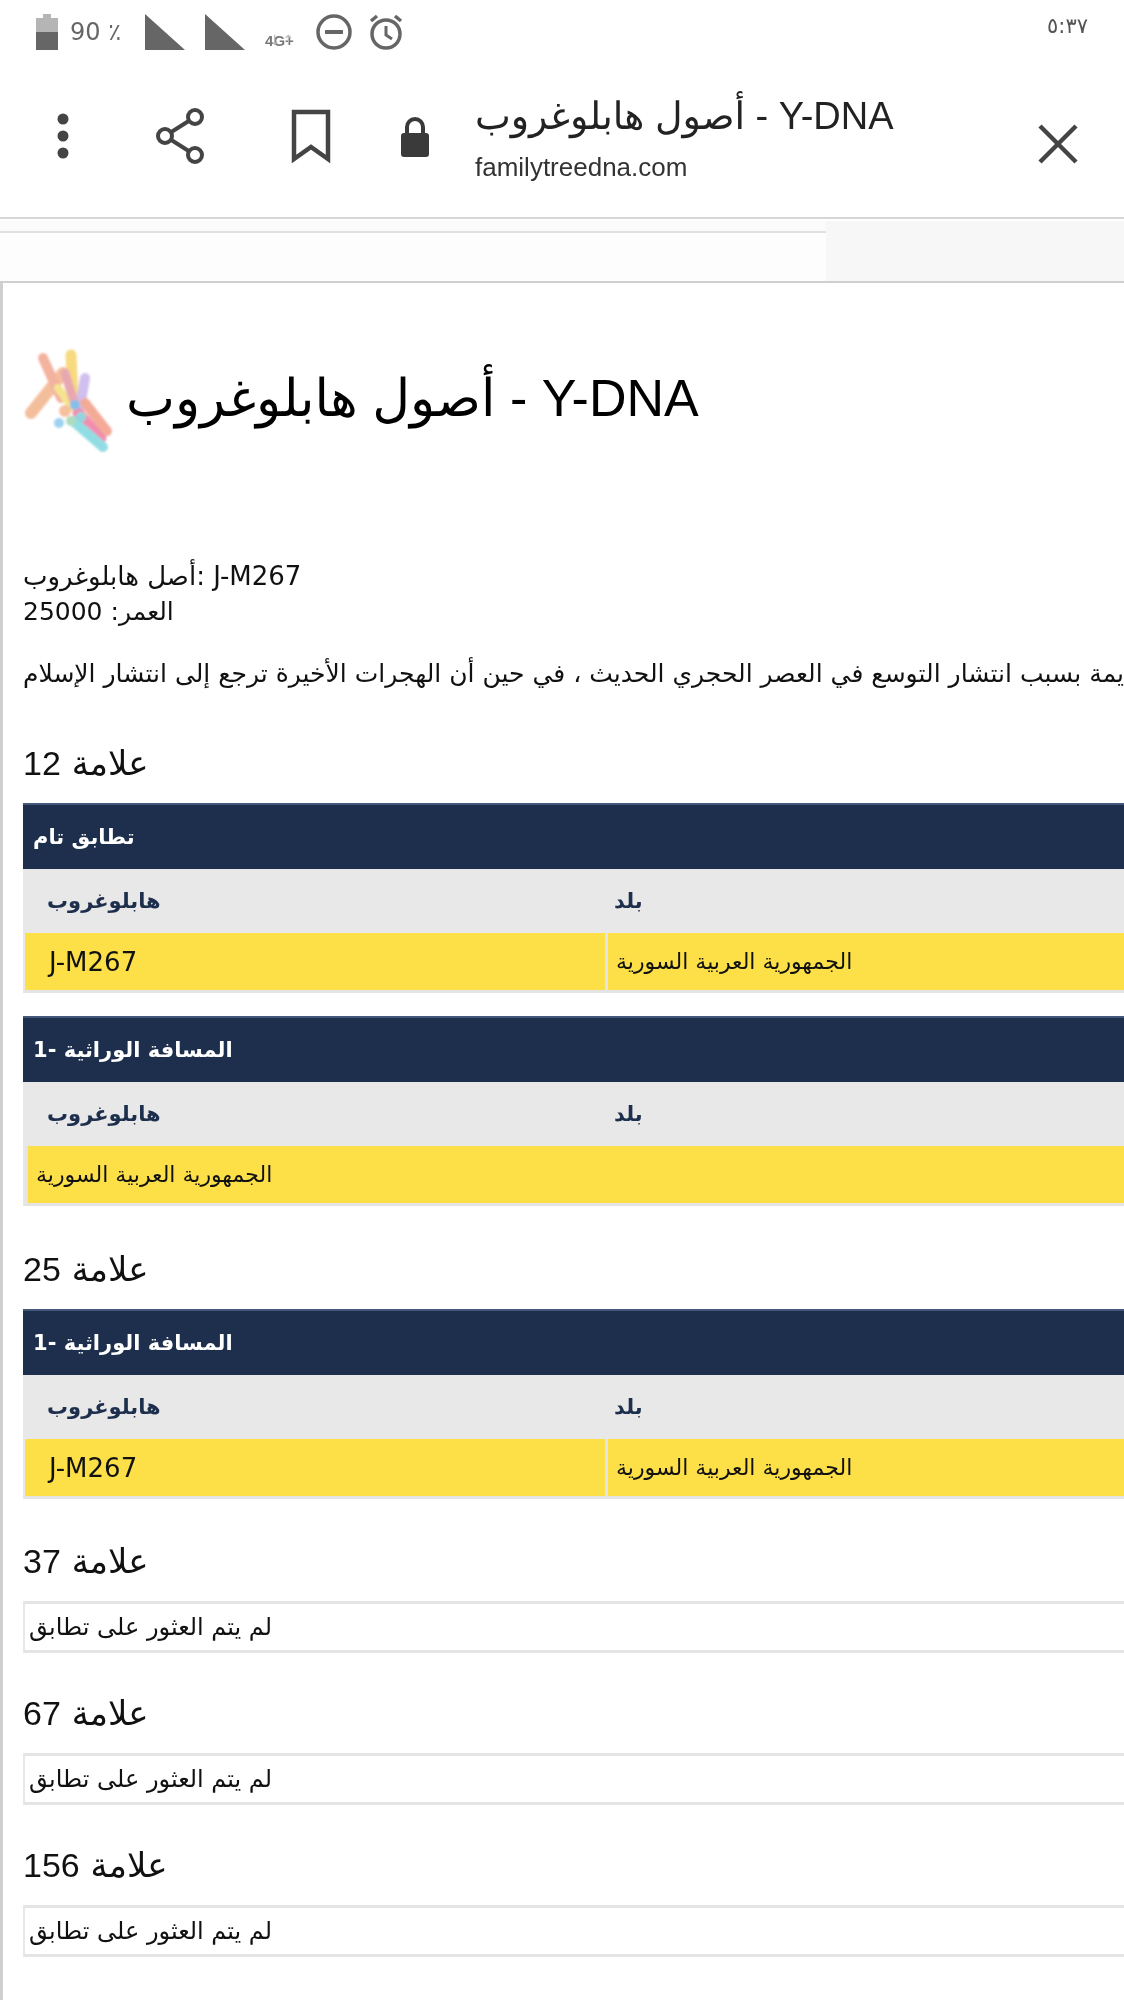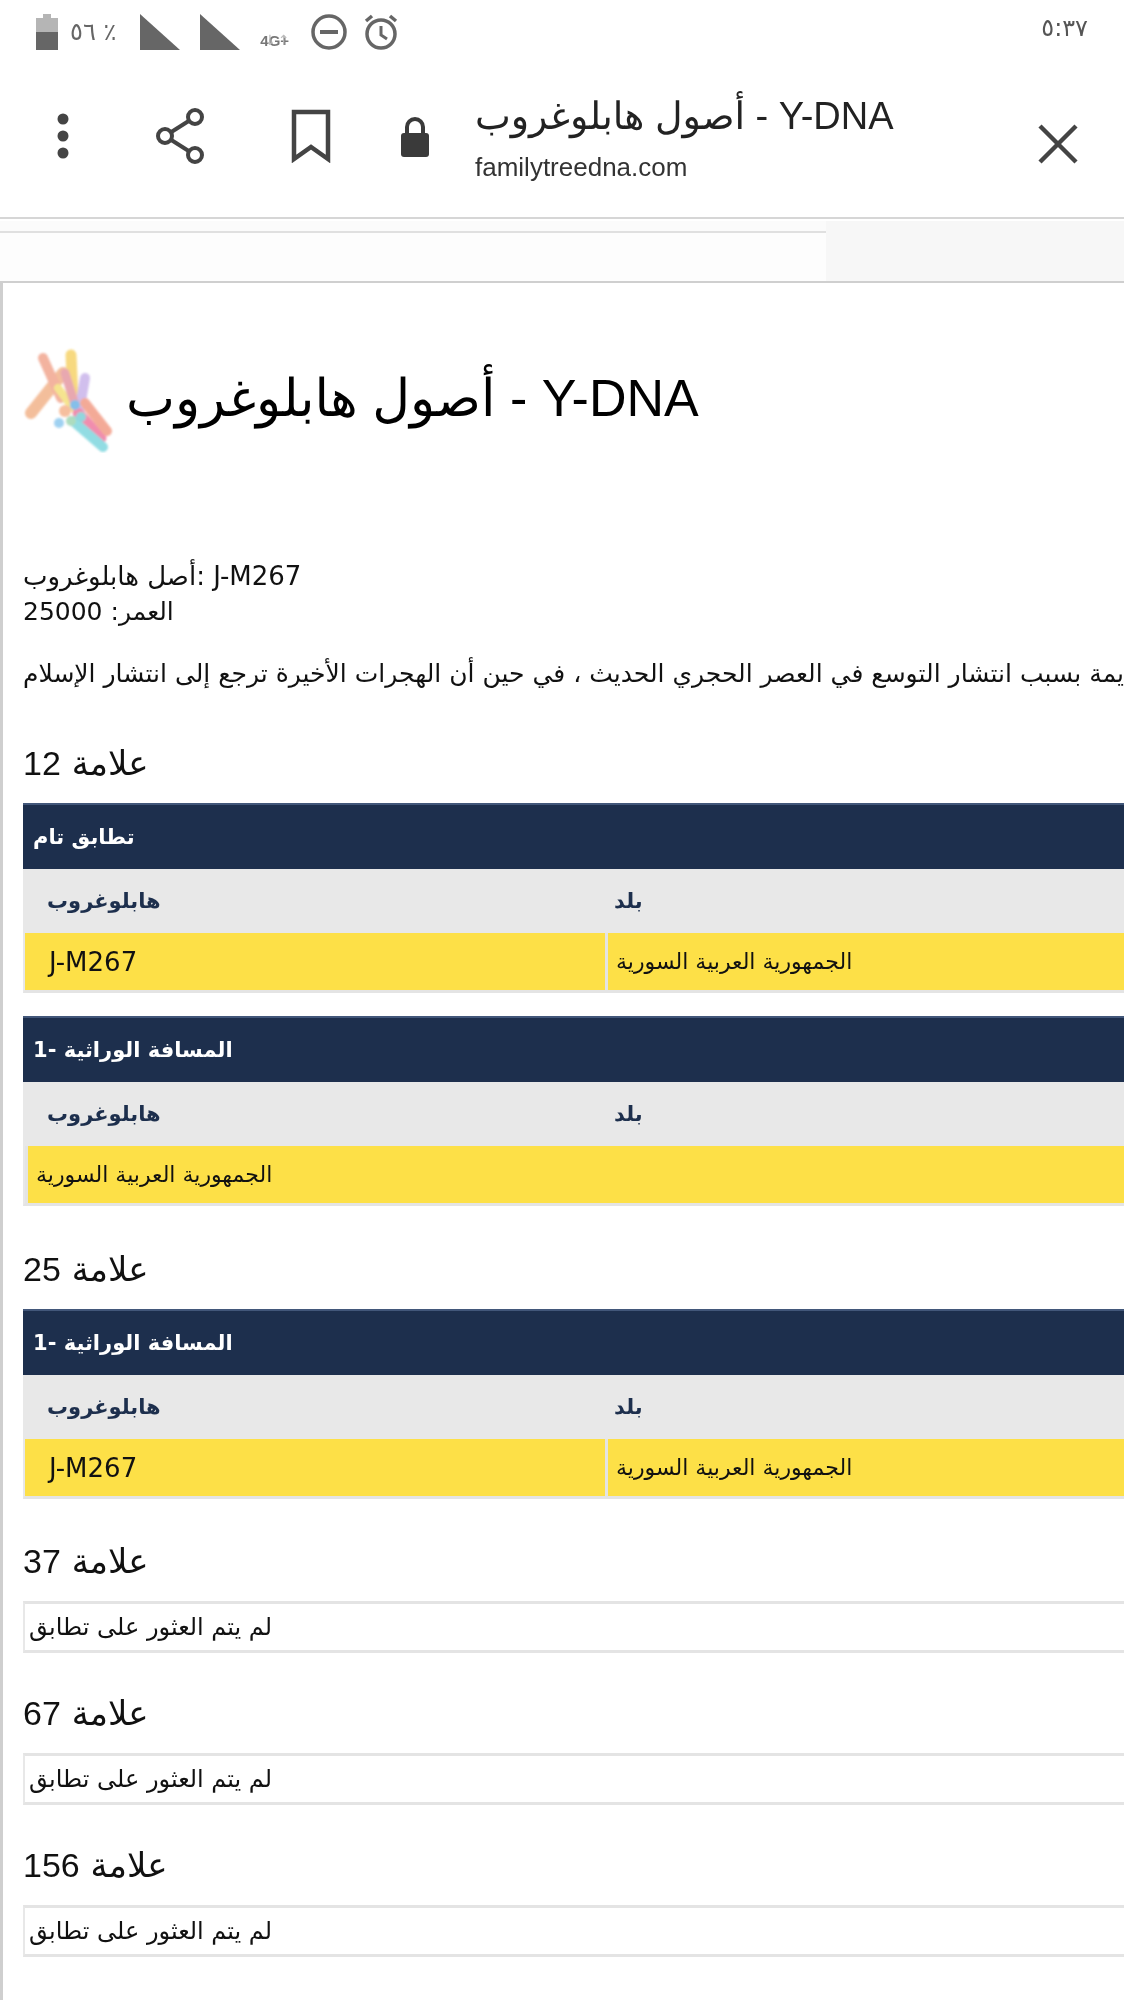--- a/index.html
+++ b/index.html
@@ -12,21 +12,21 @@
     .battery { width: 22px; height: 36px; position: relative; margin-right: 12px; }
     .battery .cap { position: absolute; left: 7px; top: 0; width: 8px; height: 4px; background: #b5b5b5; }
     .battery .body { position: absolute; left: 0; top: 4px; width: 22px; height: 32px; background: #b5b5b5; }
     .battery .fill { position: absolute; left: 0; bottom: 0; width: 22px; height: 18px; background: #666; }
     .battery-pct { font-size: 24px; color: #666; margin-right: 24px; font-family: "DejaVu Sans", sans-serif; letter-spacing: 1px; }
     .signal { width: 42px; height: 36px; margin-right: 18px; }
     .net { width: 40px; height: 40px; margin-right: 10px; position: relative; color: #777; }
     .net .lbl { position: absolute; top: 0; left: 0; font-size: 15px; font-weight: bold; color: #777; font-family: "Liberation Sans", sans-serif; margin-top: 20px; }
     .net .arrows { position: absolute; top: 20px; left: 4px; font-size: 14px; color: #bbb; letter-spacing: 2px; }
     .sicon { width: 38px; height: 38px; margin-right: 14px; }
-    .status-time { position: absolute; right: 36px; top: 14px; font-size: 24px; color: #555; font-family: "DejaVu Sans", sans-serif; }
+    .status-time { position: absolute; right: 36px; top: 14px; font-size: 21px; color: #555; font-family: "DejaVu Sans", sans-serif; }
 
     
     .toolbar { position: absolute; left: 0; top: 64px; width: 1124px; height: 155px; background: #fff; border-bottom: 2px solid #d6d6d6; }
     .tb-icon { position: absolute; display: flex; align-items: center; justify-content: center; }
     .tb-title { position: absolute; left: 475px; top: 30px; font-size: 38px; color: #222; font-family: "Liberation Sans", sans-serif; white-space: nowrap; }
     .tb-url { position: absolute; left: 475px; top: 88px; font-size: 26px; color: #333; font-family: "Liberation Sans", sans-serif; }
 
     
     .bg-strip { position: absolute; left: 0; top: 221px; width: 1124px; height: 60px; background: #fdfdfd; }
     .bg-strip .inner { position: absolute; left: 0; top: 0; width: 826px; height: 12px; border-bottom: 2px solid #e0e0e0; background: #fbfbfb; }
@@ -62,21 +62,21 @@
 </head>
 <body>
 
 <div class="status-bar">
   <div class="status-left">
     <div class="battery">
       <div class="cap"></div>
         <div class="body"></div>
         <div class="fill"></div>
     </div>
-    <span class="battery-pct">٥٦ ٪</span>
+    <span class="battery-pct">90 ٪</span>
     <svg class="signal" viewBox="0 0 42 36">
         <polygon points="0,0 0,36 40,36" fill="#666"></polygon>
       </svg>
     <svg class="signal" viewBox="0 0 42 36">
         <polygon points="0,0 0,36 40,36" fill="#666"></polygon>
       </svg>
     <div class="net">
       <span class="lbl">4G+</span>
       <span class="arrows">↓↑</span>
     </div>

